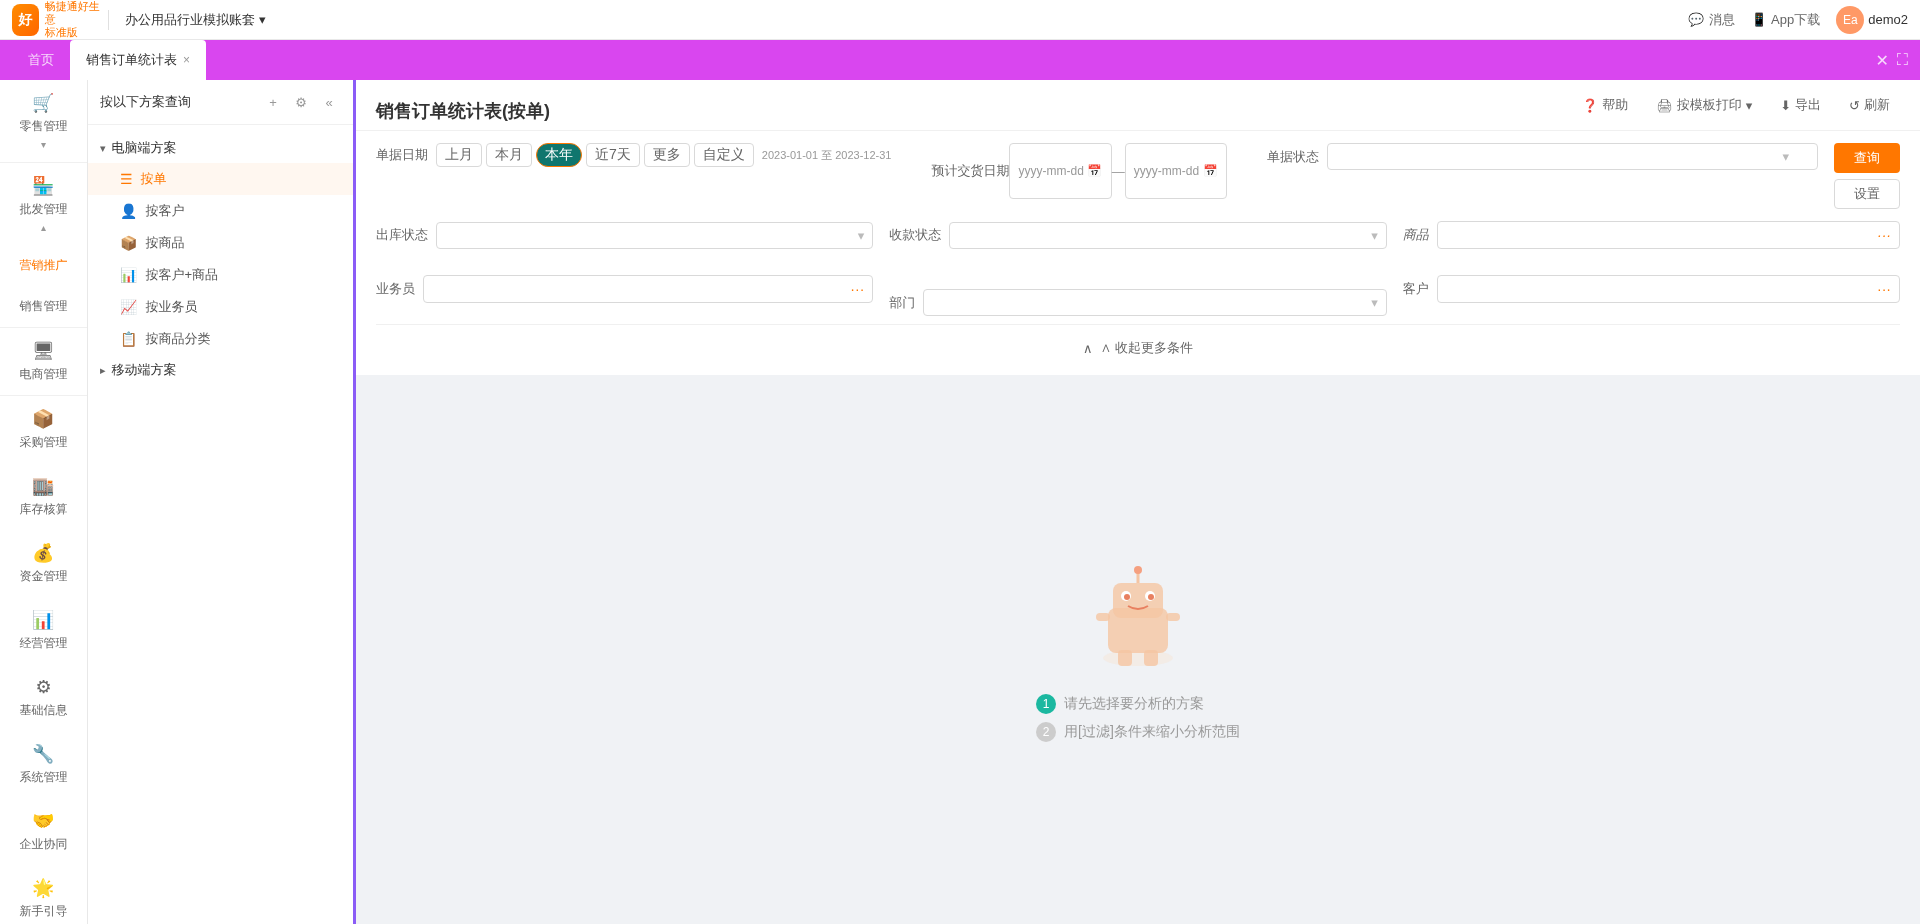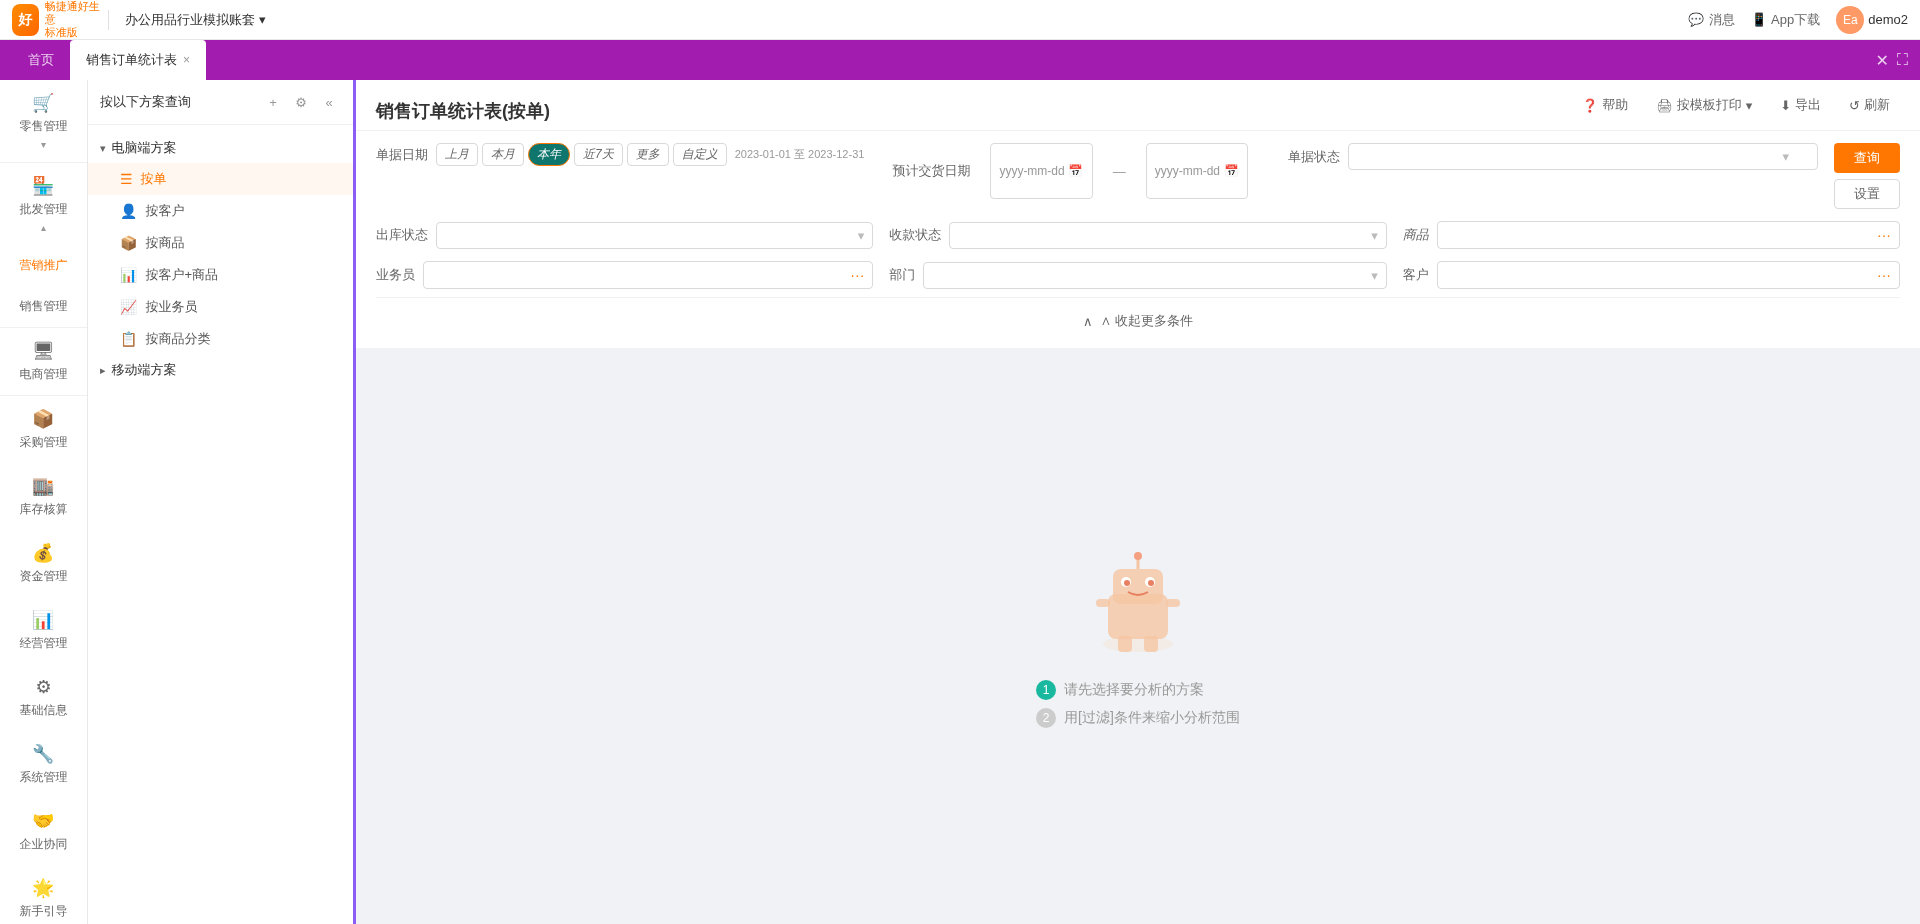--- a/index.html
+++ b/index.html
@@ -11,21 +11,21 @@
     .logo-icon { width: 32px; height: 32px; background: linear-gradient(135deg, #ff8c00, #ff6600); border-radius: 8px; display: flex; align-items: center; justify-content: center; color: white; font-size: 14px; font-weight: bold; }
     .logo-text { font-size: 11px; color: #ff7700; line-height: 1.2; }
     .top-divider { width: 1px; height: 20px; background: #e0e0e0; }
     .workspace-selector { display: flex; align-items: center; gap: 4px; cursor: pointer; padding: 4px 8px; border-radius: 4px; font-size: 13px; color: #333; }
     .top-right { margin-left: auto; display: flex; align-items: center; gap: 16px; }
     .top-right-item { display: flex; align-items: center; gap: 4px; cursor: pointer; color: #666; font-size: 13px; }
     .avatar { width: 28px; height: 28px; border-radius: 50%; background: #ff9966; display: flex; align-items: center; justify-content: center; color: white; font-size: 12px; }
     .user-name { font-size: 13px; color: #333; cursor: pointer; }
 
     
-    .tab-bar { height: 40px; background: #a21caf; display: flex; align-items: center; padding: 0 12px; gap: 0; }
+    .tab-bar { height: 40px; background: #d946ef; display: flex; align-items: center; padding: 0 12px; gap: 0; }
     .tab-home { padding: 0 16px; height: 40px; display: flex; align-items: center; color: rgba(255,255,255,0.8); cursor: pointer; font-size: 13px; }
     .tab-item { padding: 0 16px; height: 40px; display: flex; align-items: center; background: #fff; color: #333; cursor: pointer; font-size: 13px; border-radius: 4px 4px 0 0; gap: 6px; }
     .tab-close { color: #999; font-size: 12px; cursor: pointer; }
     .tab-right { margin-left: auto; display: flex; align-items: center; gap: 8px; }
     .tab-icon-btn { color: rgba(255,255,255,0.8); cursor: pointer; font-size: 16px; }
 
     
     .main-layout { display: flex; flex: 1; overflow: hidden; }
 
     
@@ -55,21 +55,21 @@
 
     
     .right-panel { flex: 1; display: flex; flex-direction: column; overflow: hidden; }
     .page-title { font-size: 18px; font-weight: 600; color: #333; }
     .toolbar-btn { display: flex; align-items: center; gap: 4px; padding: 4px 10px; cursor: pointer; color: #666; font-size: 13px; border: none; background: none; }
 
     
     .filter-area { background: #fff; padding: 12px 20px; }
     .filter-label { font-size: 13px; color: #666; white-space: nowrap; }
     .date-quick-btns { display: flex; align-items: center; gap: 4px; }
-    .date-btn { padding: 2px 8px; border: 1px solid #d9d9d9; border-radius: 4px; font-size: 12px; cursor: pointer; color: #666; background: white; font-style: italic; }
+    .date-btn { padding: 2px 8px; border: 1px solid #d9d9d9; border-radius: 4px; font-size: 14px; cursor: pointer; color: #666; background: white; }
     .date-btn.active { background: #0f766e; color: white; border-color: #ff7700; border-radius: 12px; }
     .date-input { border: 1px solid #d9d9d9; border-radius: 4px; padding: 20px 8px; font-size: 12px; color: #999; min-width: 100px; cursor: pointer; display: flex; align-items: center; gap: 4px; }
     .more-dots { color: #ff7700; font-size: 14px; }
     .query-btn { background: #ff7700; color: white; border: none; border-radius: 4px; padding: 6px 20px; font-size: 13px; cursor: pointer; white-space: nowrap; }
     .settings-btn { border: 1px solid #d9d9d9; border-radius: 4px; padding: 5px 16px; font-size: 13px; cursor: pointer; color: #666; background: white; }
     .collapse-btn { display: flex; align-items: center; justify-content: center; gap: 4px; padding: 6px 20px; font-size: 13px; color: #666; cursor: pointer; }
 
     
     .content-body { flex: 1; overflow-y: auto; background: #f0f2f5; display: flex; flex-direction: column; align-items: center; }
     .empty-state { display: flex; flex-direction: column; align-items: center; justify-content: center; flex: 1; padding: 60px 20px; gap: 16px; }
@@ -287,21 +287,21 @@
               <button class="date-btn">更多</button>
               <button class="date-btn">自定义</button>
             </div>
             <div style="font-size:11px;color:#999;">
               <span>2023-01-01</span>
               <span>至</span>
               <span>2023-12-31</span>
             </div>
           </div>
 
-          <div style="display:flex;align-items:center;gap:20px;flex:none;margin-left:12px;">
+          <div style="display:flex;align-items:center;gap:0;flex:none;margin-left:24px;">
             <span class="filter-label">预计交货日期</span>
             <div class="date-input">
               <span>yyyy-mm-dd</span>
               <span style="color:#bbb;">📅</span>
             </div>
             <span style="color:#999;">—</span>
             <div class="date-input">
               <span>yyyy-mm-dd</span>
               <span style="color:#bbb;">📅</span>
             </div>
@@ -346,21 +346,21 @@
           </div>
         </div>
 
         <div style="display:grid;grid-template-columns:1fr 1fr 1fr;gap:12px 16px;margin-bottom:8px;">
           <div style="display:flex;align-items:center;gap:8px;">
             <span class="filter-label">业务员</span>
             <div style="flex:1;border:1px solid #d9d9d9;border-radius:4px;padding:5px 8px;font-size:13px;color:#999;background:white;cursor:pointer;display:flex;align-items:center;justify-content:flex-end;">
               <span class="more-dots">···</span>
             </div>
           </div>
-          <div style="display:flex;align-items:center;gap:8px;">
+          <div style="display:flex;align-items:center;gap:8px;margin-top:28px;">
             <span class="filter-label">部门</span>
             <div style="flex:1;border:1px solid #d9d9d9;border-radius:4px;padding:5px 8px;font-size:13px;color:#999;background:white;cursor:pointer;display:flex;align-items:center;justify-content:space-between;">
               <span></span>
               <span style="color:#bbb;">▾</span>
             </div>
           </div>
           <div style="display:flex;align-items:center;gap:8px;">
             <span class="filter-label">客户</span>
             <div style="flex:1;border:1px solid #d9d9d9;border-radius:4px;padding:5px 8px;font-size:13px;color:#999;background:white;cursor:pointer;display:flex;align-items:center;justify-content:flex-end;">
               <span class="more-dots">···</span>

